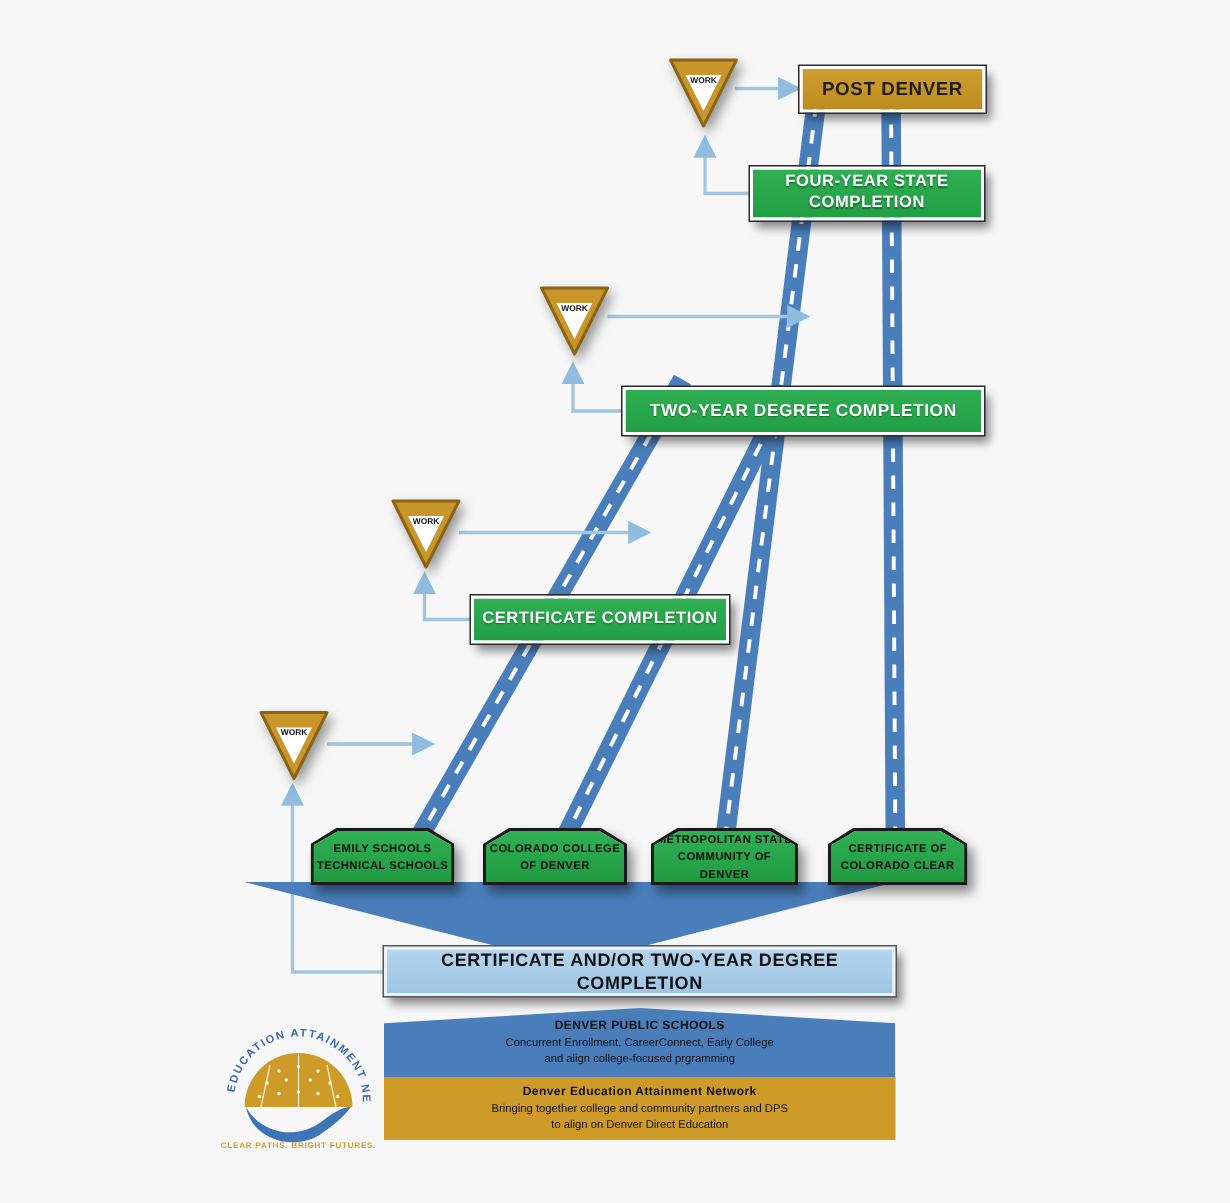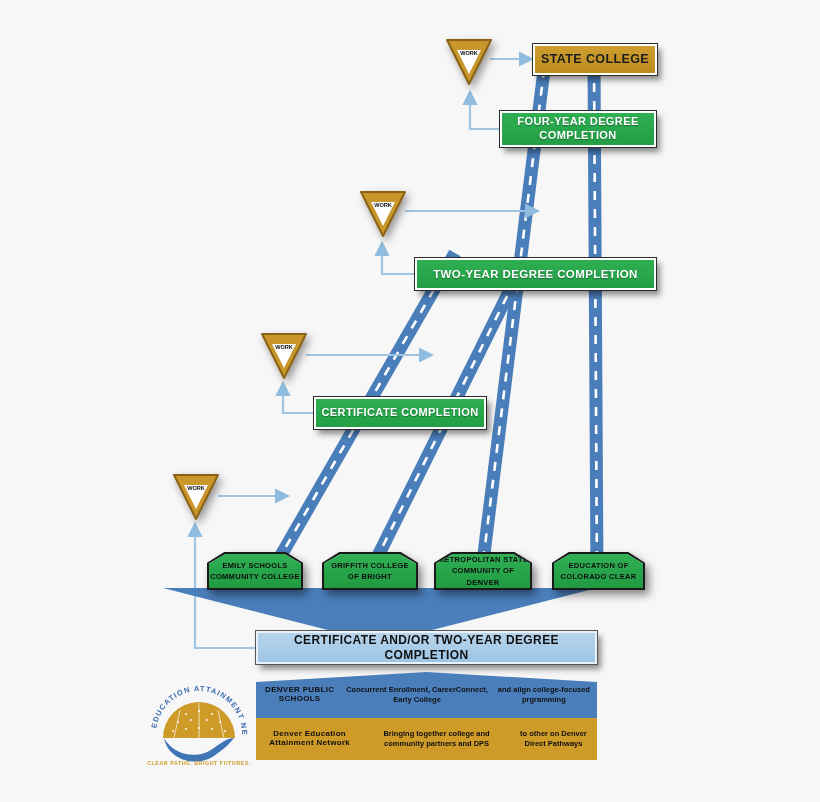--- a/index.html
+++ b/index.html
@@ -74,31 +74,31 @@
     clip-path:polygon(0% 28%, 18% 0%, 82% 0%, 100% 28%, 100% 100%, 0% 100%);
   }
 
   
   .worksign{position:absolute;filter:drop-shadow(3px 4px 4px rgba(0,0,0,.4));}
   .worksign svg{display:block;}
 
   
   .dps-block,.dean-block{
     position:absolute;box-sizing:border-box;
-    display:flex;align-items:center;justify-content:center;
+    display:flex;flex-direction:column;align-items:center;justify-content:center;
     text-align:center;color:#101010;
   }
   .dps-block{
     background:#4a7ebb;
     -webkit-clip-path:polygon(0% 22%, 50% 0%, 100% 22%, 100% 100%, 0% 100%);
     clip-path:polygon(0% 22%, 50% 0%, 100% 22%, 100% 100%, 0% 100%);
   }
   .dean-block{ background:#cf9b28; }
   .blk-title{font-size:8px;font-weight:bold;letter-spacing:.3px;margin-bottom:2px;}
-  .blk-line{font-size:7.5px;line-height:1.35;font-weight:bold;}
+  .blk-line{font-size:7.5px;line-height:1.35;}
 
   .funnel{
     position:absolute;
     background:#4a7ebb;
     -webkit-clip-path:polygon(0% 0%, 100% 0%, 62% 100%, 38% 100%);
     clip-path:polygon(0% 0%, 100% 0%, 62% 100%, 38% 100%);
   }
 
   
   .logo{position:absolute;}
@@ -196,86 +196,86 @@
   </div>
 
   <div class="worksign" style="left:170px;top:471px;">
     <svg width="52" height="52" viewBox="0 0 52 52">
       <path d="M4,4 H48 L26,48 Z" fill="#c8962a" stroke="#8a6414" stroke-width="2" stroke-linejoin="round"></path>
       <path d="M14,14 H38 L26,38 Z" fill="#ffffff"></path>
       <text x="26" y="19" text-anchor="middle" font-family="Liberation Sans, sans-serif" font-size="5.6" font-weight="bold" fill="#111">WORK</text>
     </svg>
   </div>
 
-  <div class="sign sign-gold t-post" style="left:533px;top:44px;width:124px;height:31px;">STATE COLLEGE</div>
-
-  <div class="sign sign-green t-four" style="left:500px;top:111px;width:156px;height:36px;padding:0 10px;">FOUR-YEAR DEGREE COMPLETION</div>
+  <div class="sign sign-gold t-post" style="left:533px;top:44px;width:124px;height:31px;">POST DENVER</div>
+
+  <div class="sign sign-green t-four" style="left:500px;top:111px;width:156px;height:36px;padding:0 10px;">FOUR-YEAR STATE COMPLETION</div>
 
   <div class="sign sign-green t-cert" style="left:314px;top:397px;width:172px;height:32px;">CERTIFICATE COMPLETION</div>
 
   <div class="sign sign-green t-two" style="left:415px;top:258px;width:241px;height:32px;">TWO-YEAR DEGREE COMPLETION</div>
 
   <div class="funnel" style="left:163px;top:588px;width:434px;height:42px;"></div>
 
   <div class="school-wrap" style="left:207px;top:552px;width:96px;height:38px;">
     <div class="school-outline"></div>
     <div class="school-inner"></div>
     <div class="school-face">
       <div>
         <div>EMILY SCHOOLS</div>
-        <div>COMMUNITY COLLEGE</div>
+        <div>TECHNICAL SCHOOLS</div>
       </div>
     </div>
   </div>
 
   <div class="school-wrap" style="left:322px;top:552px;width:96px;height:38px;">
     <div class="school-outline"></div>
     <div class="school-inner"></div>
     <div class="school-face">
       <div>
-        <div>GRIFFITH COLLEGE</div>
-        <div>OF BRIGHT</div>
+        <div>COLORADO COLLEGE</div>
+        <div>OF DENVER</div>
       </div>
     </div>
   </div>
 
   <div class="school-wrap" style="left:434px;top:552px;width:98px;height:38px;">
     <div class="school-outline"></div>
     <div class="school-inner"></div>
     <div class="school-face">
       <div>
         <div>METROPOLITAN STATE</div>
         <div>COMMUNITY OF DENVER</div>
       </div>
     </div>
   </div>
 
   <div class="school-wrap" style="left:552px;top:552px;width:93px;height:38px;">
     <div class="school-outline"></div>
     <div class="school-inner"></div>
     <div class="school-face">
       <div>
-        <div>EDUCATION OF</div>
+        <div>CERTIFICATE OF</div>
         <div>COLORADO CLEAR</div>
       </div>
     </div>
   </div>
 
   <div class="sign sign-lightblue t-certtwo" style="left:256px;top:631px;width:341px;height:33px;">CERTIFICATE AND/OR TWO-YEAR DEGREE COMPLETION</div>
 
   <div class="dps-block" style="left:256px;top:672px;width:341px;height:46px;">
     <div class="blk-title">DENVER PUBLIC SCHOOLS</div>
     <div class="blk-line">Concurrent Enrollment, CareerConnect, Early College</div>
     <div class="blk-line">and align college-focused prgramming</div>
   </div>
 
   <div class="dean-block" style="left:256px;top:718px;width:341px;height:42px;">
     <div class="blk-title">Denver Education Attainment Network</div>
     <div class="blk-line">Bringing together college and community partners and DPS</div>
-    <div class="blk-line">to other on Denver Direct Pathways</div>
+    <div class="blk-line">to align on Denver Direct Education</div>
   </div>
 
   <div class="logo" style="left:140px;top:676px;">
     <svg width="118" height="92" viewBox="0 0 118 92">
       <defs>
         <path id="ringpath" d="M 16,58 A 43,43 0 1 1 102,58"></path>
       </defs>
       <g>
         <path d="M23,62 A36,36 0 0 1 95,62 Z" fill="#cf9b28"></path>
         <g stroke="#ffffff" stroke-width="0.8" opacity="0.85">

